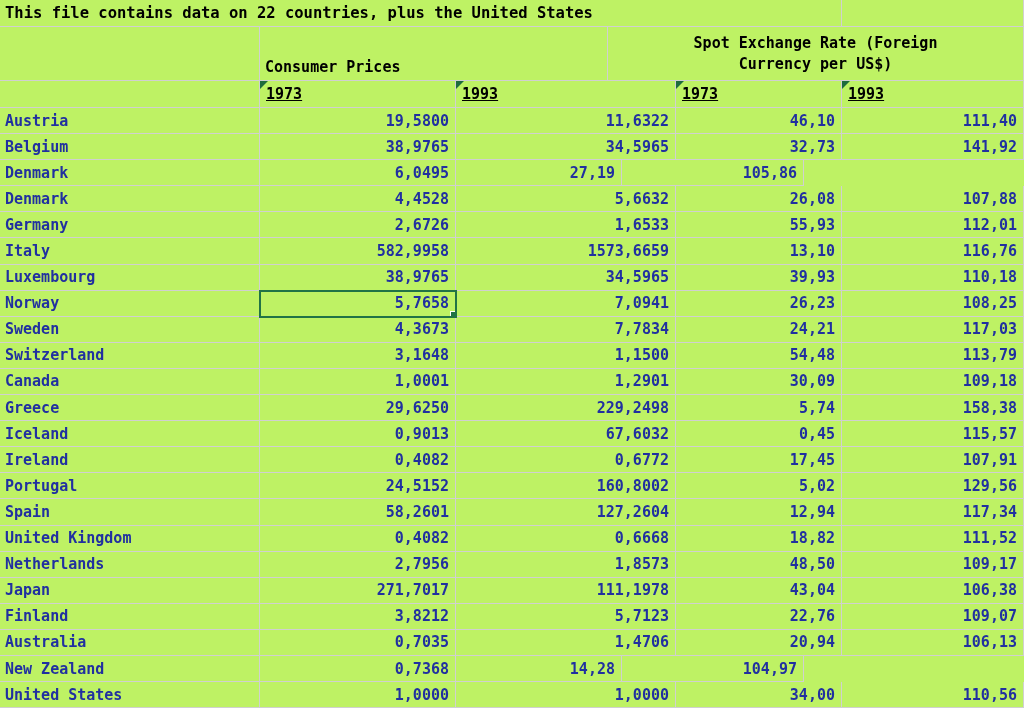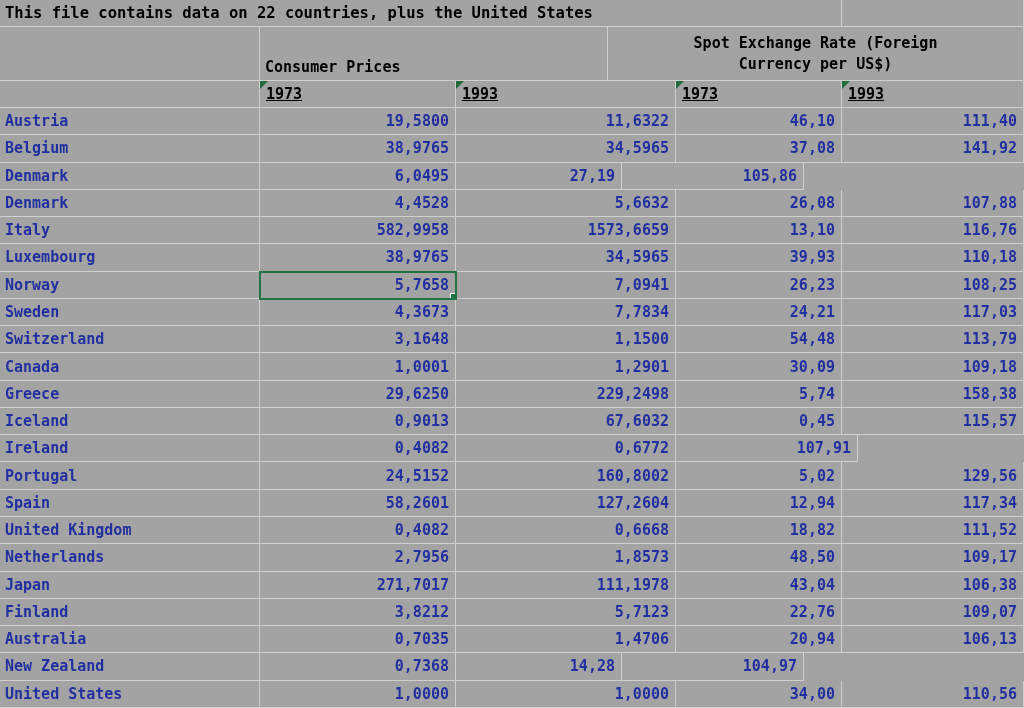--- a/index.html
+++ b/index.html
@@ -3,21 +3,21 @@
 <meta charset="utf-8">
 <style>
   :root{
     --blue:#2130a0;
     --green:#217346;
     --marker:#1e6b3c;
     --grid:#d0d0d0;
   }
   html,body{margin:0;padding:0;background:#ffffff;}
   .sheet{
-    width:1024px;height:708px;background:#a3a3a3;overflow:hidden;
+    width:1024px;height:708px;background:#bef264;overflow:hidden;
     font-family:"DejaVu Sans Mono","Liberation Mono",monospace;
     font-weight:bold;font-size:15px;color:#000;position:relative;
   }
   .row{display:flex;}
   .cell{
     box-sizing:border-box;
     border-right:1px solid var(--grid);
     border-bottom:1px solid var(--grid);
     display:flex;align-items:center;
     overflow:hidden;white-space:nowrap;
@@ -109,21 +109,21 @@
         <div class="cell col-a country-cell">
           <span>Belgium</span>
         </div>
         <div class="cell col-b num-cell">
           <span>38,9765</span>
         </div>
         <div class="cell col-c num-cell">
           <span>34,5965</span>
         </div>
         <div class="cell col-d num-cell">
-          <span>37,08</span>
+          <span>32,73</span>
         </div>
         <div class="cell col-e num-cell">
           <span>141,92</span>
         </div>
       </div>
       <div class="row data-row">
         <div class="cell col-a country-cell">
           <span>Denmark</span>
         </div>
         <div class="cell col-b num-cell">
@@ -144,20 +144,37 @@
           <span>4,4528</span>
         </div>
         <div class="cell col-c num-cell">
           <span>5,6632</span>
         </div>
         <div class="cell col-d num-cell">
           <span>26,08</span>
         </div>
         <div class="cell col-e num-cell">
           <span>107,88</span>
+        </div>
+      </div>
+      <div class="row data-row">
+        <div class="cell col-a country-cell">
+          <span>Germany</span>
+        </div>
+        <div class="cell col-b num-cell">
+          <span>2,6726</span>
+        </div>
+        <div class="cell col-c num-cell">
+          <span>1,6533</span>
+        </div>
+        <div class="cell col-d num-cell">
+          <span>55,93</span>
+        </div>
+        <div class="cell col-e num-cell">
+          <span>112,01</span>
         </div>
       </div>
       <div class="row data-row">
         <div class="cell col-a country-cell">
           <span>Italy</span>
         </div>
         <div class="cell col-b num-cell">
           <span>582,9958</span>
         </div>
         <div class="cell col-c num-cell">
@@ -293,20 +310,23 @@
       <div class="row data-row">
         <div class="cell col-a country-cell">
           <span>Ireland</span>
         </div>
         <div class="cell col-b num-cell">
           <span>0,4082</span>
         </div>
         <div class="cell col-c num-cell">
           <span>0,6772</span>
         </div>
+        <div class="cell col-d num-cell">
+          <span>17,45</span>
+        </div>
         <div class="cell col-e num-cell">
           <span>107,91</span>
         </div>
       </div>
       <div class="row data-row">
         <div class="cell col-a country-cell">
           <span>Portugal</span>
         </div>
         <div class="cell col-b num-cell">
           <span>24,5152</span>

